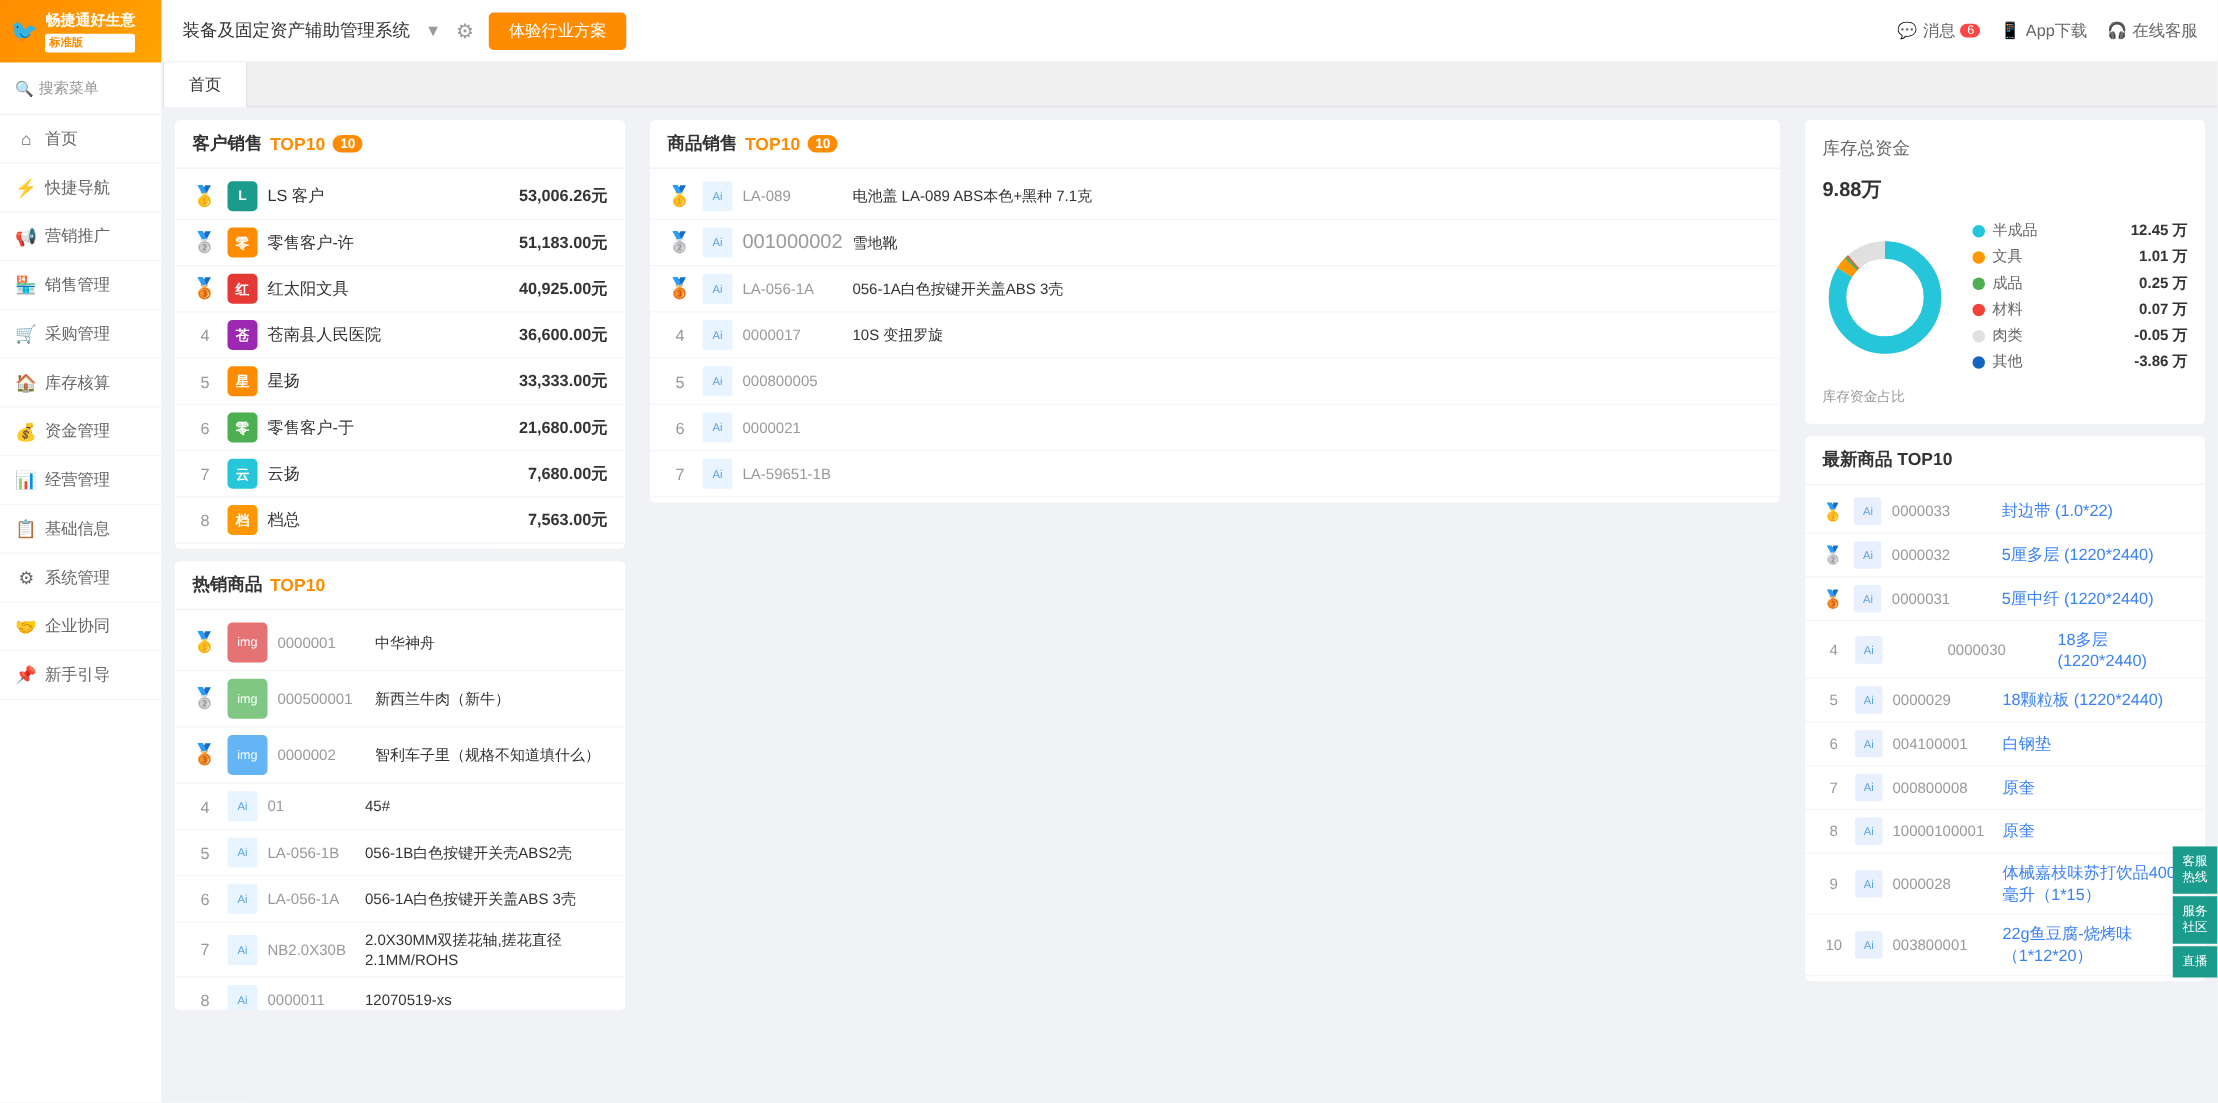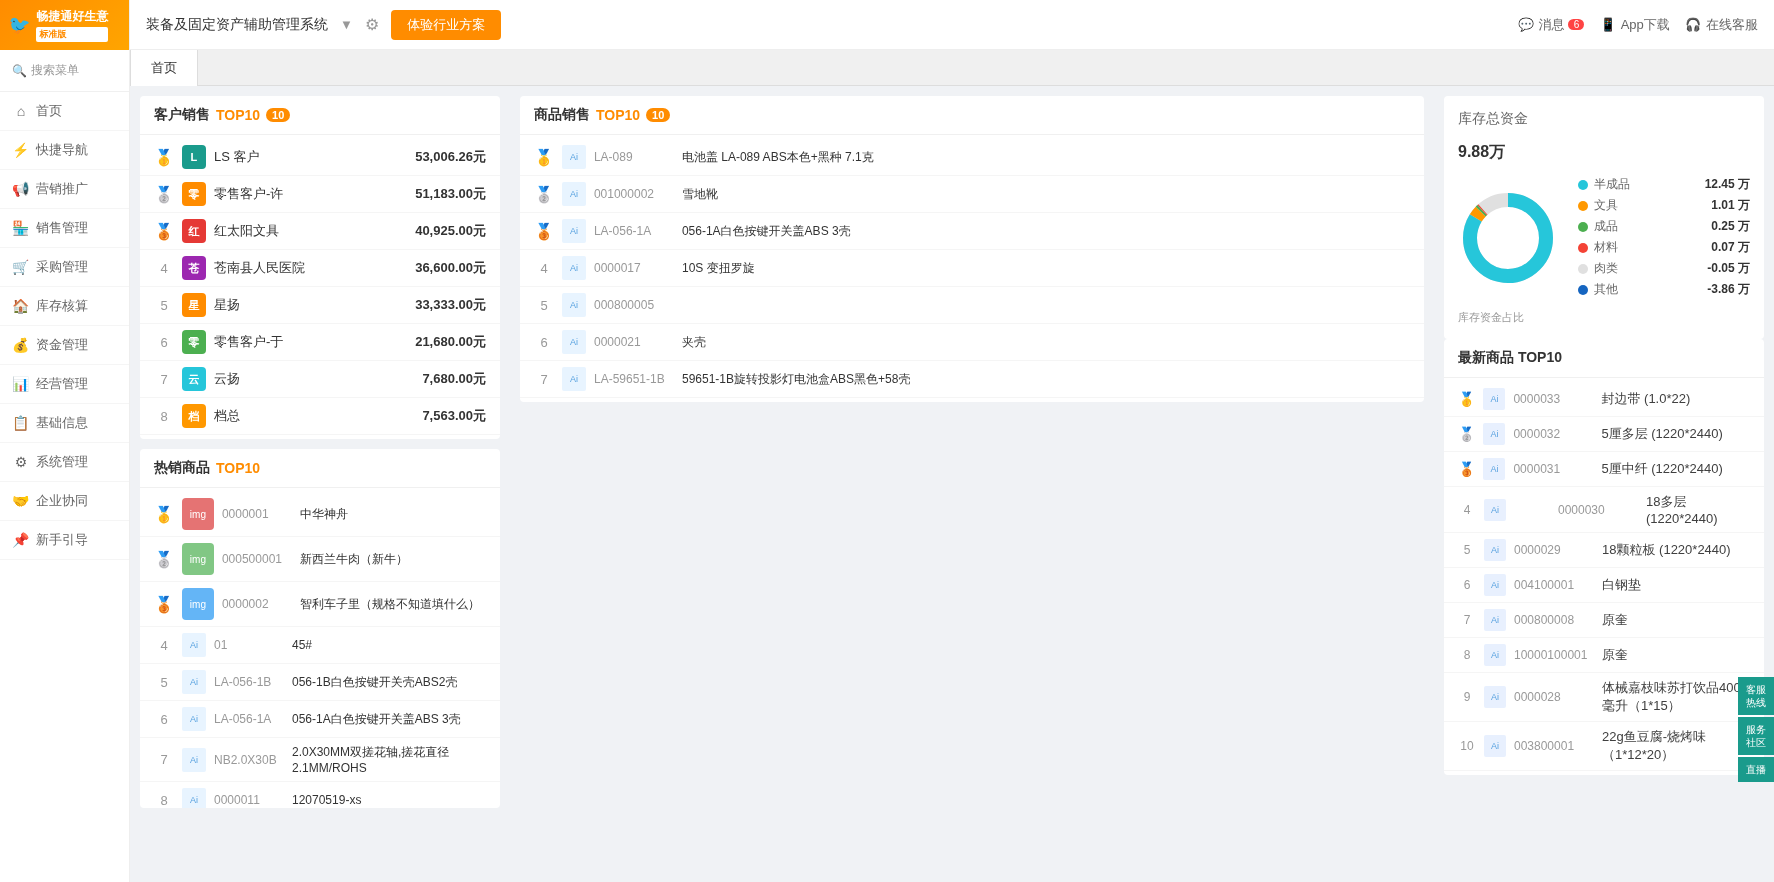--- a/index.html
+++ b/index.html
@@ -165,20 +165,21 @@
       min-width: 0;
     }
 
     
     .right-col {
       width: 340px;
       flex-shrink: 0;
       padding: 10px;
       display: flex;
       flex-direction: column;
+      gap: 10px;
     }
 
     .card {
       background: #fff;
       border-radius: 4px;
       overflow: hidden;
     }
     .card-header {
       padding: 10px 14px;
       font-size: 14px;
@@ -317,21 +318,21 @@
       height: 22px;
       background: #e8f0fe;
       border-radius: 2px;
       display: flex;
       align-items: center;
       justify-content: center;
       font-size: 9px;
       color: #5ba3e0;
       flex-shrink: 0;
     }
-    .latest-name { flex: 1; color: #404040; font-size: 13px; }
+    .latest-name { flex: 1; color: #3b82f6; font-size: 13px; }
 
     
     .float-btns {
       position: fixed;
       right: 0;
       bottom: 100px;
       display: flex;
       flex-direction: column;
       gap: 2px;
       z-index: 999;
@@ -578,21 +579,21 @@
         <div class="rank-list scrollable-mid" id="product-rank-list">
             <div class="rank-item">
     <span style="font-size:16px;">🥇</span>
     <div class="rank-image-placeholder">Ai</div>
     <span style="color:#999;font-size:12px;min-width:80px;">LA-089</span>
     <span style="color:#333;font-size:12px;flex:1;">电池盖 LA-089 ABS本色+黑种 7.1克</span>
   </div>
             <div class="rank-item">
     <span style="font-size:16px;">🥈</span>
     <div class="rank-image-placeholder">Ai</div>
-    <span style="color:#999;font-size:12px;min-width:80px;">001000002</span>
+    <span style="color:#999;font-size:16px;min-width:80px;">001000002</span>
     <span style="color:#333;font-size:12px;flex:1;">雪地靴</span>
   </div>
             <div class="rank-item">
     <span style="font-size:16px;">🥉</span>
     <div class="rank-image-placeholder">Ai</div>
     <span style="color:#999;font-size:12px;min-width:80px;">LA-056-1A</span>
     <span style="color:#333;font-size:12px;flex:1;">056-1A白色按键开关盖ABS 3壳</span>
   </div>
             <div class="rank-item">
     <span style="color:#999;width:20px;text-align:center;">4</span>
@@ -602,27 +603,25 @@
   </div>
             <div class="rank-item">
     <span style="color:#999;width:20px;text-align:center;">5</span>
     <div class="rank-image-placeholder">Ai</div>
     <span style="color:#999;font-size:12px;min-width:80px;">000800005</span>
   </div>
             <div class="rank-item">
     <span style="color:#999;width:20px;text-align:center;">6</span>
     <div class="rank-image-placeholder">Ai</div>
     <span style="color:#999;font-size:12px;min-width:80px;">0000021</span>
-    <span style="color:#333;font-size:12px;flex:1;">夹壳</span>
   </div>
             <div class="rank-item">
     <span style="color:#999;width:20px;text-align:center;">7</span>
     <div class="rank-image-placeholder">Ai</div>
     <span style="color:#999;font-size:12px;min-width:80px;">LA-59651-1B</span>
-    <span style="color:#333;font-size:12px;flex:1;">59651-1B旋转投影灯电池盒ABS黑色+58壳</span>
   </div>
           </div>
       </div>
     </div>
 
     <div class="right-col">
 
       <div class="inventory-card">
         <div class="inventory-title">库存总资金</div>
         <div class="inventory-value">

